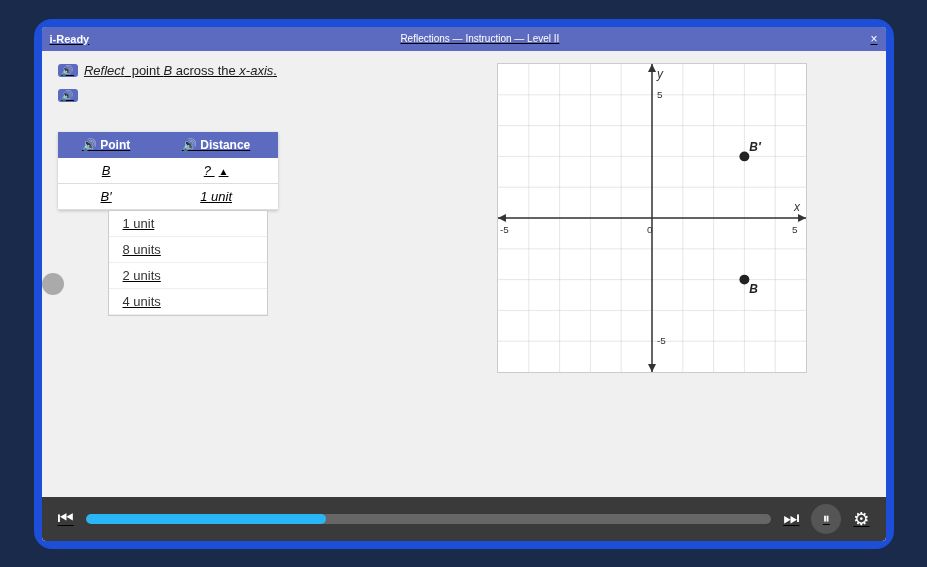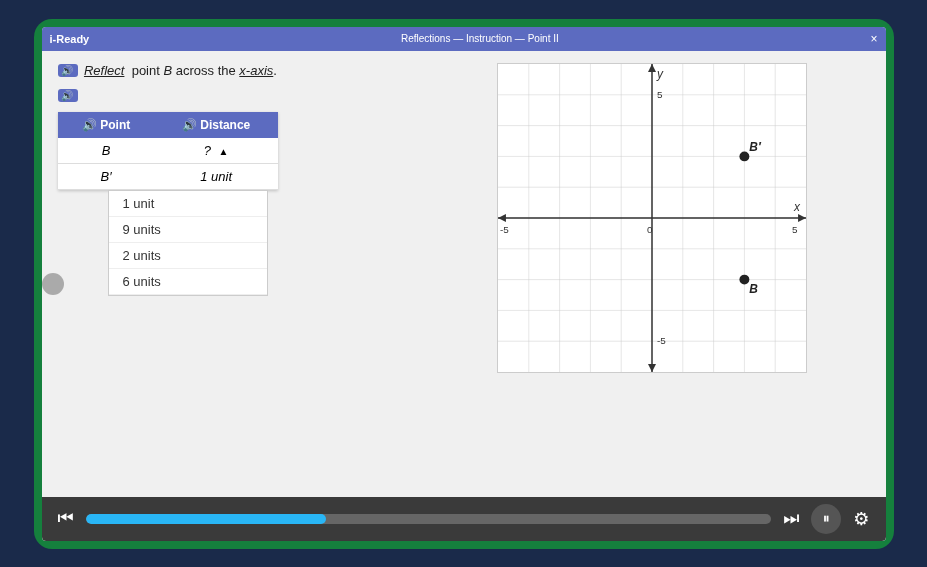--- a/index.html
+++ b/index.html
@@ -7,28 +7,29 @@
       background: #1a2a4a;
       width: 927px;
       height: 567px;
       display: flex;
       align-items: center;
       justify-content: center;
       font-family: Arial, sans-serif;
       overflow: hidden;
     }
     .tablet-frame {
-      background: #15803d;
+      background: #1d4ed8;
       border-radius: 18px;
       width: 860px;
       height: 530px;
       display: flex;
       flex-direction: column;
       position: relative;
       padding: 8px;
+      text-decoration: underline;
     }
     .app-window {
       background: #e8e8e8;
       flex: 1;
       border-radius: 4px;
       display: flex;
       flex-direction: column;
       overflow: hidden;
     }
     .title-bar {
@@ -98,21 +99,21 @@
     .x-axis-text {
       font-style: italic;
       text-decoration: underline;
     }
     .question-text {
       font-size: 13px;
       color: #222;
       line-height: 1.4;
     }
     .table-container {
-      margin-top: 0;
+      margin-top: 20px;
     }
     .data-table {
       border-collapse: collapse;
       width: 220px;
       background: white;
       box-shadow: 0 1px 3px rgba(0,0,0,0.2);
     }
     .data-table thead tr {
       background: #5c6bc0;
       color: white;
@@ -241,21 +242,21 @@
 <div class="tablet-frame">
 
   <div class="thumb-circle"></div>
 
   <div class="app-window">
 
     <div class="title-bar">
       <div class="title-bar-left">
         <span class="iready-logo">i-Ready</span>
       </div>
-      <span class="title-bar-center">Reflections — Instruction — Point II</span>
+      <span class="title-bar-center">Reflections — Instruction — Level II</span>
       <span class="close-btn">×</span>
     </div>
 
     <div class="content-area">
 
       <div class="left-panel">
 
         <div class="instruction-row">
           <span class="speaker-icon">🔊</span>
           <span class="reflect-text">
@@ -285,23 +286,23 @@
               </tr>
               <tr>
                 <td><em>B′</em></td>
                 <td>1 unit</td>
               </tr>
             </tbody>
           </table>
 
           <div class="dropdown-options">
             <div class="dropdown-option">1 unit</div>
-            <div class="dropdown-option">9 units</div>
+            <div class="dropdown-option">8 units</div>
             <div class="dropdown-option">2 units</div>
-            <div class="dropdown-option">6 units</div>
+            <div class="dropdown-option">4 units</div>
           </div>
         </div>
       </div>
 
       <div class="right-panel">
         <div class="graph-container">
           <svg class="graph-svg" viewBox="0 0 310 310">
 
             <line x1="31" y1="0" x2="31" y2="310" stroke="#ccc" stroke-width="0.5"></line>
             <line x1="62" y1="0" x2="62" y2="310" stroke="#ccc" stroke-width="0.5"></line>

